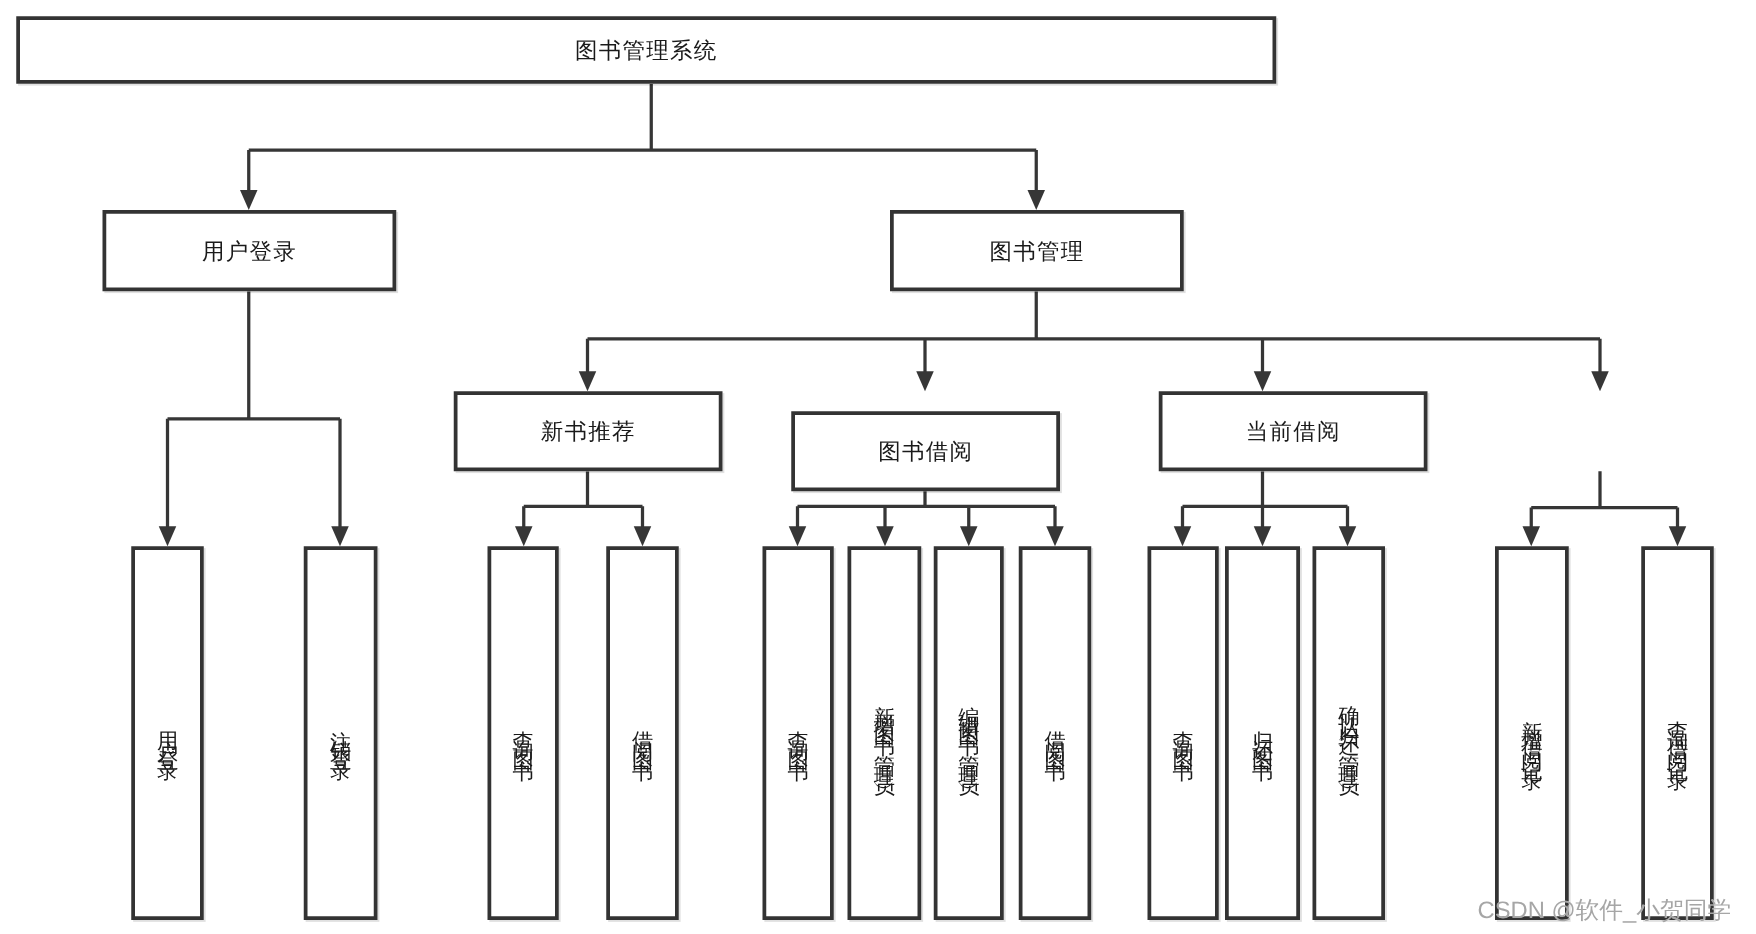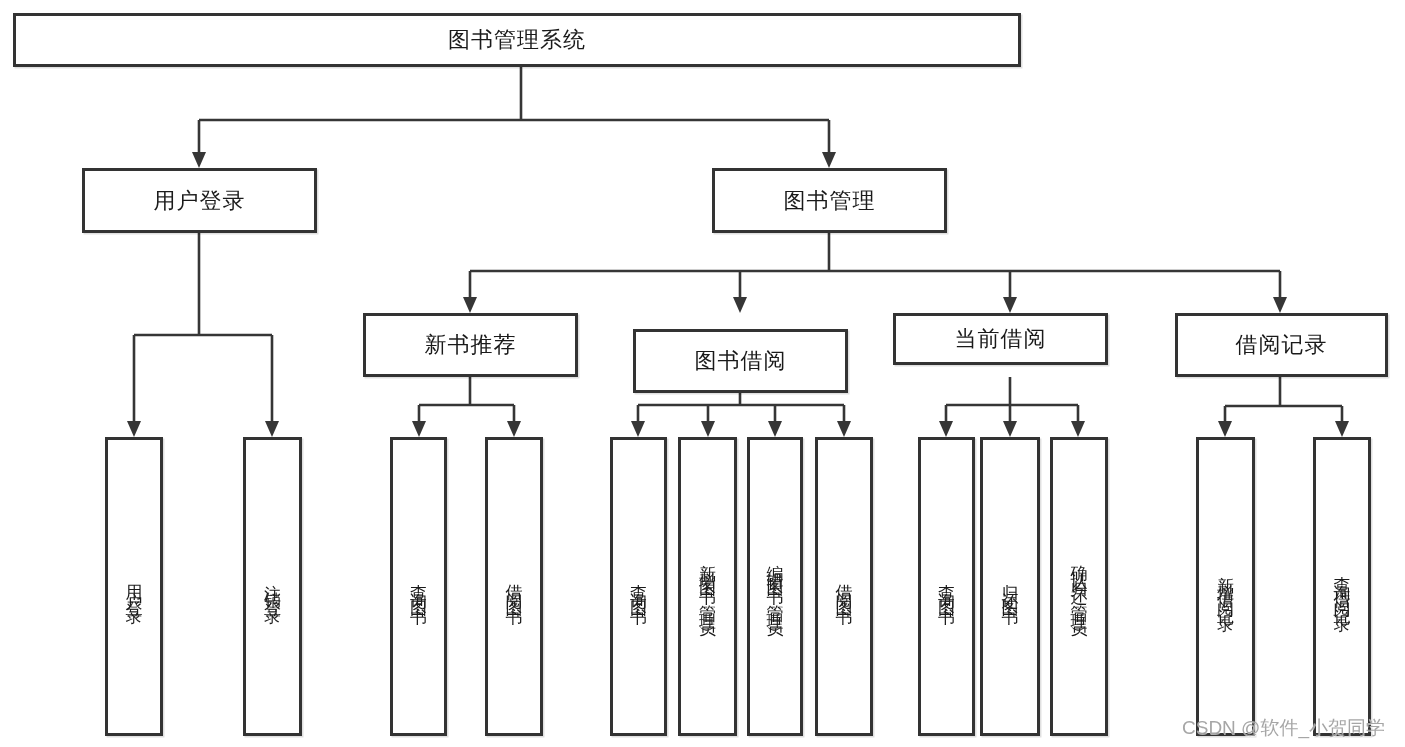--- a/index.html
+++ b/index.html
@@ -21,21 +21,21 @@
   #wires path.ah { fill: #363636; stroke: none; }
   .box {
     position: absolute;
     box-sizing: border-box;
     border: 3px solid #333333;
     background: #ffffff;
     display: flex;
     align-items: center;
     justify-content: center;
     color: #1a1a1a;
-    font-size: 22px;
+    font-size: 18px;
     letter-spacing: 1px;
     box-shadow: 1.5px 1.5px 0 rgba(0,0,0,0.12);
   }
   .vbox {
     writing-mode: vertical-rl;
     text-orientation: upright;
     letter-spacing: 8px;
     line-height: 1;
     font-size: 17px;
   }
@@ -92,22 +92,21 @@
     <path class="ah" d="M1342 437 l-7 -16 h14 z"></path>
   </svg>
 
   <div class="box" style="left:13px;top:13px;width:1008px;height:54px">图书管理系统</div>
 
   <div class="box" style="left:82px;top:168px;width:235px;height:65px">用户登录</div>
   <div class="box" style="left:363px;top:313px;width:215px;height:64px">新书推荐</div>
 
   <div class="box" style="left:712px;top:168px;width:235px;height:65px">图书管理</div>
   <div class="box" style="left:633px;top:329px;width:215px;height:64px">图书借阅</div>
-  <div class="box" style="left:893px;top:313px;width:215px;height:52px">当前借阅</div>
-  <div class="box" style="left:1175px;top:313px;width:213px;height:64px">借阅记录</div>
+  <div class="box" style="left:927px;top:313px;width:215px;height:64px">当前借阅</div>
 
   <div class="box vbox" style="left:105px;top:437px;width:58px;height:299px">用户登录</div>
   <div class="box vbox" style="left:243px;top:437px;width:59px;height:299px">注销登录</div>
 
   <div class="box vbox" style="left:390px;top:437px;width:57px;height:299px">查询图书</div>
   <div class="box vbox" style="left:485px;top:437px;width:58px;height:299px">借阅图书</div>
 
   <div class="box vbox" style="left:610px;top:437px;width:57px;height:299px">查询图书</div>
   <div class="box vbox" style="left:678px;top:437px;width:59px;height:299px">新增图书（管理员）</div>
   <div class="box vbox" style="left:747px;top:437px;width:56px;height:299px">编辑图书（管理员）</div>

